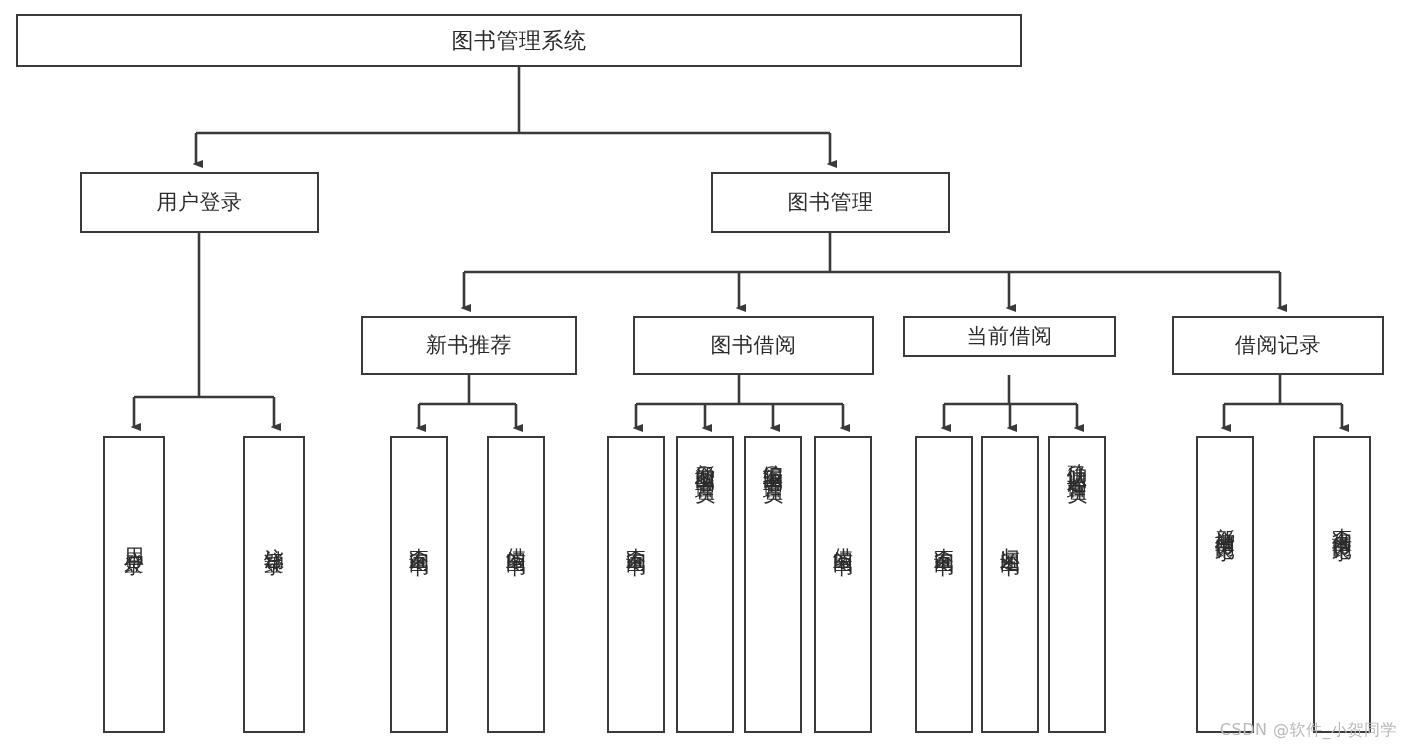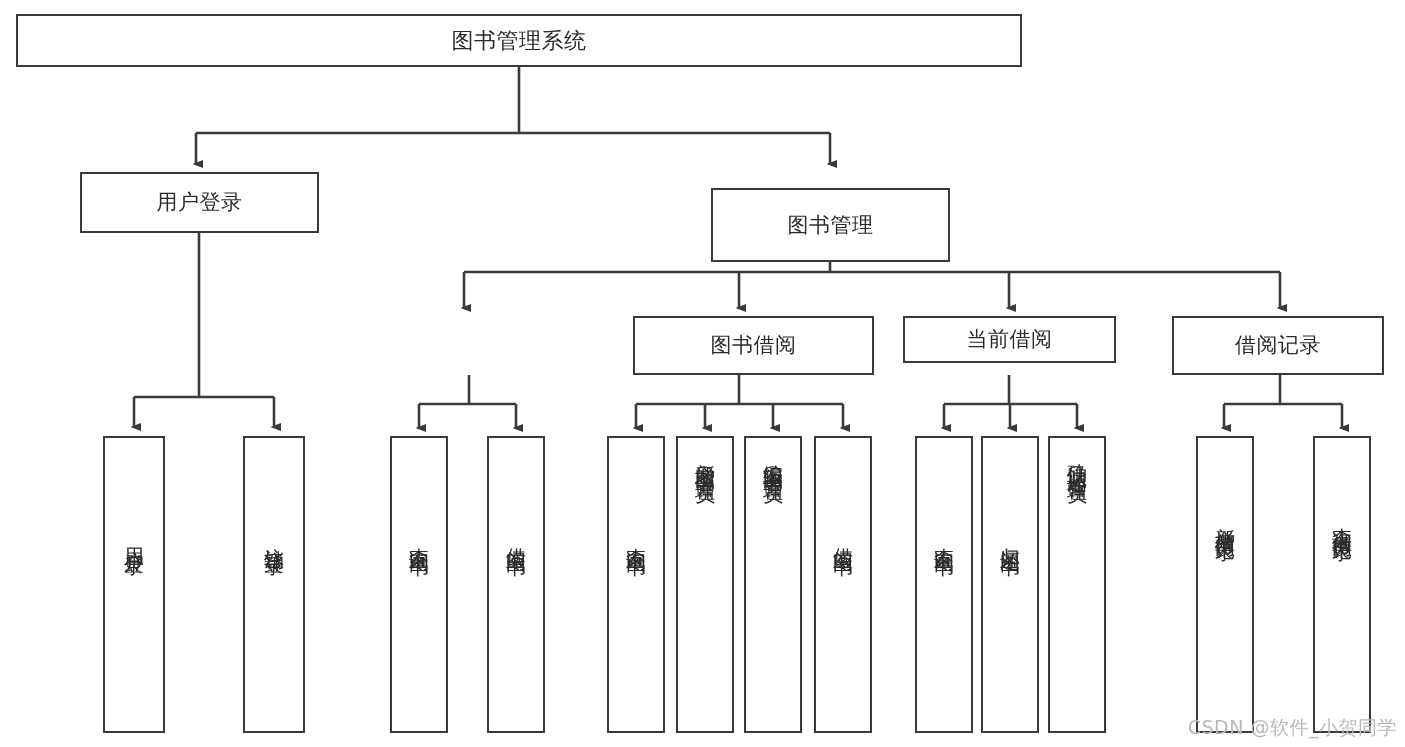--- a/index.html
+++ b/index.html
@@ -71,21 +71,21 @@
   .node.vert.tall .label {
     margin-top: 4px;
   }
   .node.vert.short .label {
     margin-top: 88px;
   }
   .watermark {
     position: absolute;
     right: 8px;
     bottom: 6px;
-    font-size: 19px;
+    font-size: 16px;
     color: #b9b9b9;
     letter-spacing: 0.5px;
     white-space: nowrap;
     z-index: 5;
   }
 </style>
 </head>
 <body>
 
 <div id="canvas">
@@ -142,28 +142,31 @@
     </g>
   </svg>
 
   <div class="node horiz root" style="left:16px; top:14px; width:1006px; height:53px;">
     <span class="label">图书管理系统</span>
   </div>
 
   <div class="node horiz" style="left:80px; top:172px; width:239px; height:61px;">
     <span class="label">用户登录</span>
   </div>
-  <div class="node horiz" style="left:711px; top:172px; width:239px; height:74px;margin-top:16px;">
+  <div class="node horiz" style="left:711px; top:172px; width:239px; height:61px;">
     <span class="label">图书管理</span>
   </div>
 
+  <div class="node horiz" style="left:361px; top:316px; width:216px; height:59px;">
+    <span class="label">新书推荐</span>
+  </div>
   <div class="node horiz" style="left:633px; top:316px; width:241px; height:59px;">
     <span class="label">图书借阅</span>
   </div>
-  <div class="node horiz" style="left:903px; top:316px; width:213px; height:47px;">
+  <div class="node horiz" style="left:903px; top:316px; width:213px; height:41px;">
     <span class="label">当前借阅</span>
   </div>
   <div class="node horiz" style="left:1172px; top:316px; width:212px; height:59px;">
     <span class="label">借阅记录</span>
   </div>
 
   <div class="node vert short" style="left:103px; top:436px; width:62px; height:297px;">
     <span class="label">用户登录</span>
   </div>
   <div class="node vert short" style="left:243px; top:436px; width:62px; height:297px;">

